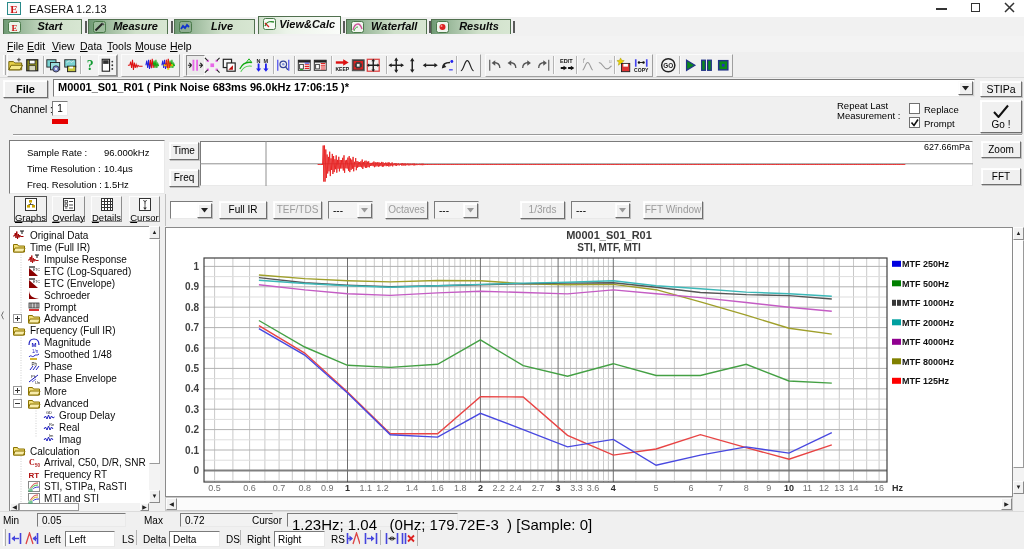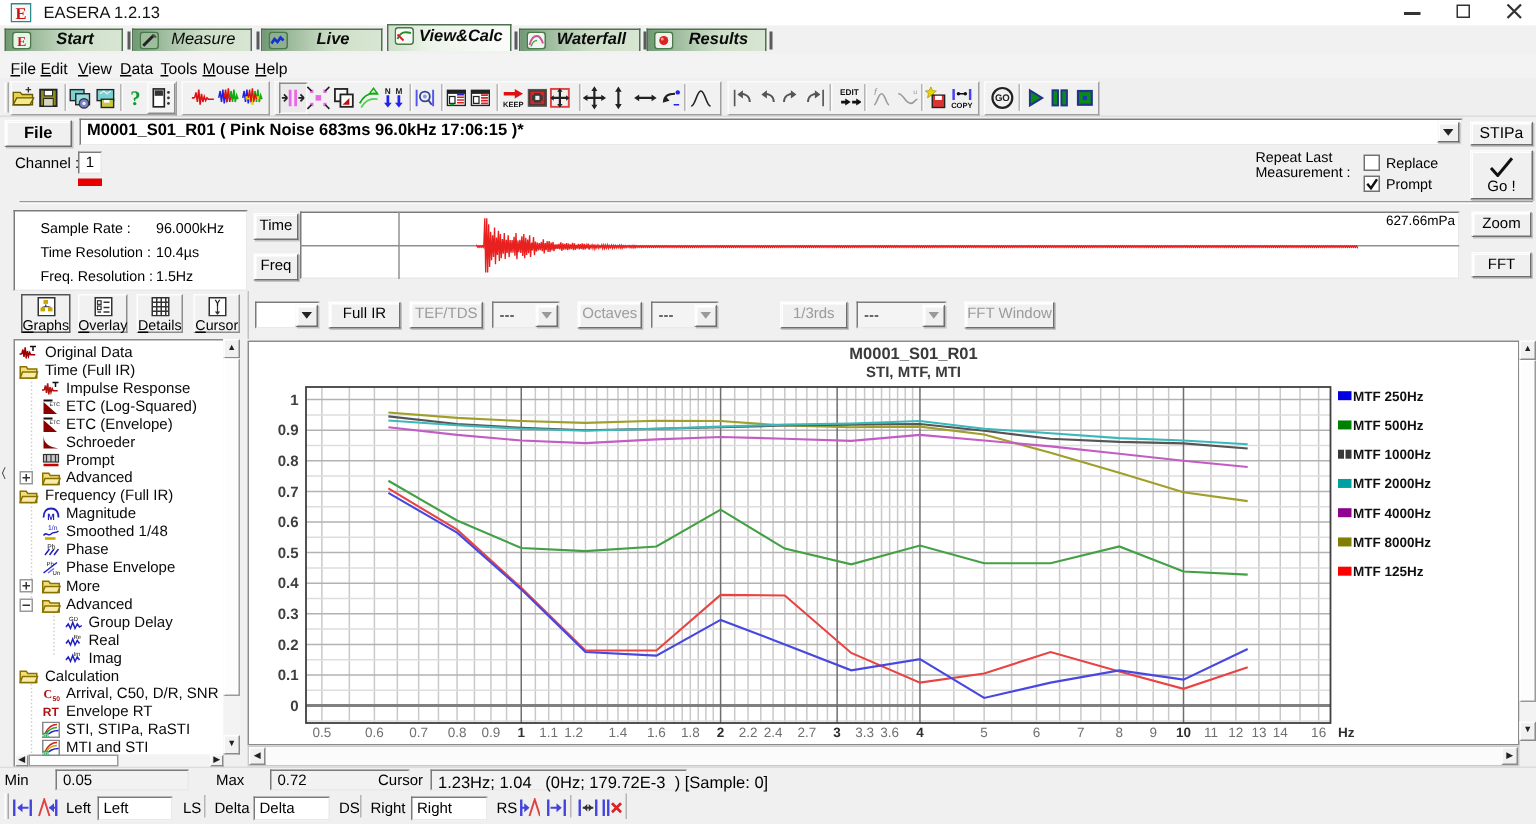--- a/index.html
+++ b/index.html
@@ -30,21 +30,21 @@
     <rect x="0.5" y="0.5" width="12" height="11" rx="2" fill="#e9f5e9" stroke="#4a7a4a"></rect>
     <text x="6.5" y="9.5" text-anchor="middle" font-size="9" font-weight="bold" fill="#cc1111" font-family="Liberation Serif">E</text>
   </svg>
 <div class="a" style="left:20.5px;top:20px;width:59px;text-align:center;font-size:11px;font-weight:bold;font-style:italic;color:#0a0a0a">Start</div>
 <div class="a" style="left:87.5px;top:19px;width:80px;height:15px;background:linear-gradient(90deg,#6f9a74 0%,#9fbc9f 25%,#cfe0ca 60%,#d7e6d2 100%);border:1px solid #51704f;border-bottom:none"></div>
 <svg class="a" style="left:92.5px;top:21px" width="13" height="12" viewBox="0 0 13 12">
     <rect x="0.5" y="0.5" width="12" height="11" rx="2" fill="#9dbd9d" stroke="#4a7a4a"></rect>
     <path d="M2.5 9.5L9.5 2.5" stroke="#222" stroke-width="2"></path>
     <path d="M9 2l2 2" stroke="#555" stroke-width="1.5"></path>
   </svg>
-<div class="a" style="left:105.5px;top:20px;width:60px;text-align:center;font-size:11px;font-weight:normal;font-style:italic;color:#0a0a0a">Measure</div>
+<div class="a" style="left:105.5px;top:20px;width:60px;text-align:center;font-size:11px;font-weight:bold;font-style:italic;color:#0a0a0a">Measure</div>
 <div class="a" style="left:173.5px;top:19px;width:81px;height:15px;background:linear-gradient(90deg,#6f9a74 0%,#9fbc9f 25%,#cfe0ca 60%,#d7e6d2 100%);border:1px solid #51704f;border-bottom:none"></div>
 <svg class="a" style="left:178.5px;top:21px" width="13" height="12" viewBox="0 0 13 12">
     <rect x="0.5" y="0.5" width="12" height="11" rx="2" fill="#8fae92" stroke="#4a7a4a"></rect>
     <path d="M2 8l2-3 2 2 2-3 2 2" stroke="#1133cc" stroke-width="1.8" fill="none"></path>
   </svg>
 <div class="a" style="left:191.5px;top:20px;width:61px;text-align:center;font-size:11px;font-weight:bold;font-style:italic;color:#0a0a0a">Live</div>
 <div class="a" style="left:258px;top:16px;width:82.5px;height:18px;background:linear-gradient(90deg,#cfe0cb 0%,#ecf4ea 35%,#fafcf9 100%);border:1px solid #51704f;border-bottom:none"></div>
 <svg class="a" style="left:263px;top:18px" width="13" height="12" viewBox="0 0 13 12">
     <rect x="0.5" y="0.5" width="12" height="11" rx="2" fill="#f6faf5" stroke="#4a7a4a"></rect>
     <path d="M2 8c2-5 5-5 9-4" stroke="#2a8a2a" stroke-width="1.3" fill="none"></path>
@@ -527,21 +527,21 @@
   </svg>
 <div class="a" style="left:30px;top:445.5px;font-size:10px;color:#0a0a0a;white-space:nowrap">Calculation</div>
 <svg class="a" style="left:27px;top:456.5px" width="14" height="11" viewBox="0 0 12 11">
     <text x="1" y="8" font-size="8" font-weight="bold" fill="#b01010" font-family="Liberation Serif">C</text>
     <text x="7" y="10" font-size="4.5" font-weight="bold" fill="#b01010">50</text>
   </svg>
 <div class="a" style="left:44px;top:457.0px;font-size:10px;color:#0a0a0a;white-space:nowrap">Arrival, C50, D/R, SNR</div>
 <svg class="a" style="left:27px;top:468.5px" width="14" height="11" viewBox="0 0 12 11">
     <text x="0.5" y="8.5" font-size="8" font-weight="bold" fill="#b01010">RT</text>
   </svg>
-<div class="a" style="left:44px;top:469.0px;font-size:10px;color:#0a0a0a;white-space:nowrap">Envelope RT</div>
+<div class="a" style="left:44px;top:469.0px;font-size:10px;color:#0a0a0a;white-space:nowrap">Frequency RT</div>
 <svg class="a" style="left:27px;top:480.5px" width="14" height="11" viewBox="0 0 12 11">
     <rect x="0.5" y="0.5" width="11" height="10" fill="#fff" stroke="#888"></rect>
     <path d="M2 8c2-4 4-6 8-6" stroke="#cc2222" stroke-width=".9" fill="none"></path>
     <path d="M2 9c2-3 4-5 8-5" stroke="#22aa22" stroke-width=".9" fill="none"></path>
     <path d="M3 10c2-3 4-4 8-4" stroke="#2222cc" stroke-width=".9" fill="none"></path>
     <rect x="0.5" y="7.5" width="4" height="3" fill="#3a6"></rect>
     <text x="2.5" y="10.2" text-anchor="middle" font-size="2.8" fill="#fff">HTP</text>
   </svg>
 <div class="a" style="left:44px;top:481.0px;font-size:10px;color:#0a0a0a;white-space:nowrap">STI, STIPa, RaSTI</div>
 <svg class="a" style="left:27px;top:492.5px" width="14" height="11" viewBox="0 0 12 11">
@@ -640,21 +640,21 @@
 <div class="a" style="left:166px;top:498px;width:11px;height:12px;background:#f1f1f1;border:1px solid;border-color:#fdfdfd #8a8a8a #8a8a8a #fdfdfd;text-align:center;font-size:6px;line-height:10px;color:#222">◀</div>
 <div class="a" style="left:1001px;top:498px;width:11px;height:12px;background:#f1f1f1;border:1px solid;border-color:#fdfdfd #8a8a8a #8a8a8a #fdfdfd;text-align:center;font-size:6px;line-height:10px;color:#222">▶</div>
 <div class="t10" style="left:3px;top:515px">Min</div>
 <div class="inp" style="left:37px;top:513px;width:89px;height:14px;background:#f2f2f2"></div>
 <div class="t10" style="left:42px;top:515px">0.05</div>
 <div class="t10" style="left:144px;top:515px">Max</div>
 <div class="inp" style="left:180px;top:513px;width:93px;height:14px;background:#f2f2f2"></div>
 <div class="t10" style="left:185px;top:515px">0.72</div>
 <div class="t10" style="left:252px;top:515px">Cursor</div>
 <div class="inp" style="left:287px;top:513px;width:171px;height:14px;background:#f2f2f2"></div>
-<div class="a" style="left:292px;top:515.5px;font-size:11px;color:#000;white-space:nowrap">1.23Hz; 1.04&nbsp;&nbsp;&nbsp;(0Hz; 179.72E-3&nbsp;&nbsp;) [Sample: 0]</div>
+<div class="a" style="left:292px;top:515.5px;font-size:15px;color:#000;white-space:nowrap">1.23Hz; 1.04&nbsp;&nbsp;&nbsp;(0Hz; 179.72E-3&nbsp;&nbsp;) [Sample: 0]</div>
 <div class="a" style="left:3px;top:529px;width:3px;height:17px;border-left:1px solid #fff;border-right:1px solid #a8a8a8"></div>
 <div class="a" style="left:417px;top:529px;width:1px;height:17px;background:#b5b5b5"></div>
 <svg class="a" style="left:8px;top:532px" width="14" height="13" viewBox="0 0 14 13">
     <path d="M1.5 1v11M12.5 1v11" stroke="#4444dd" stroke-width="1.6"></path>
     <path d="M11 6.5H4" stroke="#4444dd" stroke-width="1.4"></path>
     <path d="M7 3.5l-3.5 3L7 9.5z" fill="#4444dd"></path>
   </svg>
 <svg class="a" style="left:25px;top:532px" width="14" height="13" viewBox="0 0 14 13">
     <path d="M1 12L4.5 1 8 12" stroke="#dd4444" stroke-width="1.3" fill="none"></path>
     <path d="M12.5 1v11" stroke="#4444dd" stroke-width="1.6"></path>

